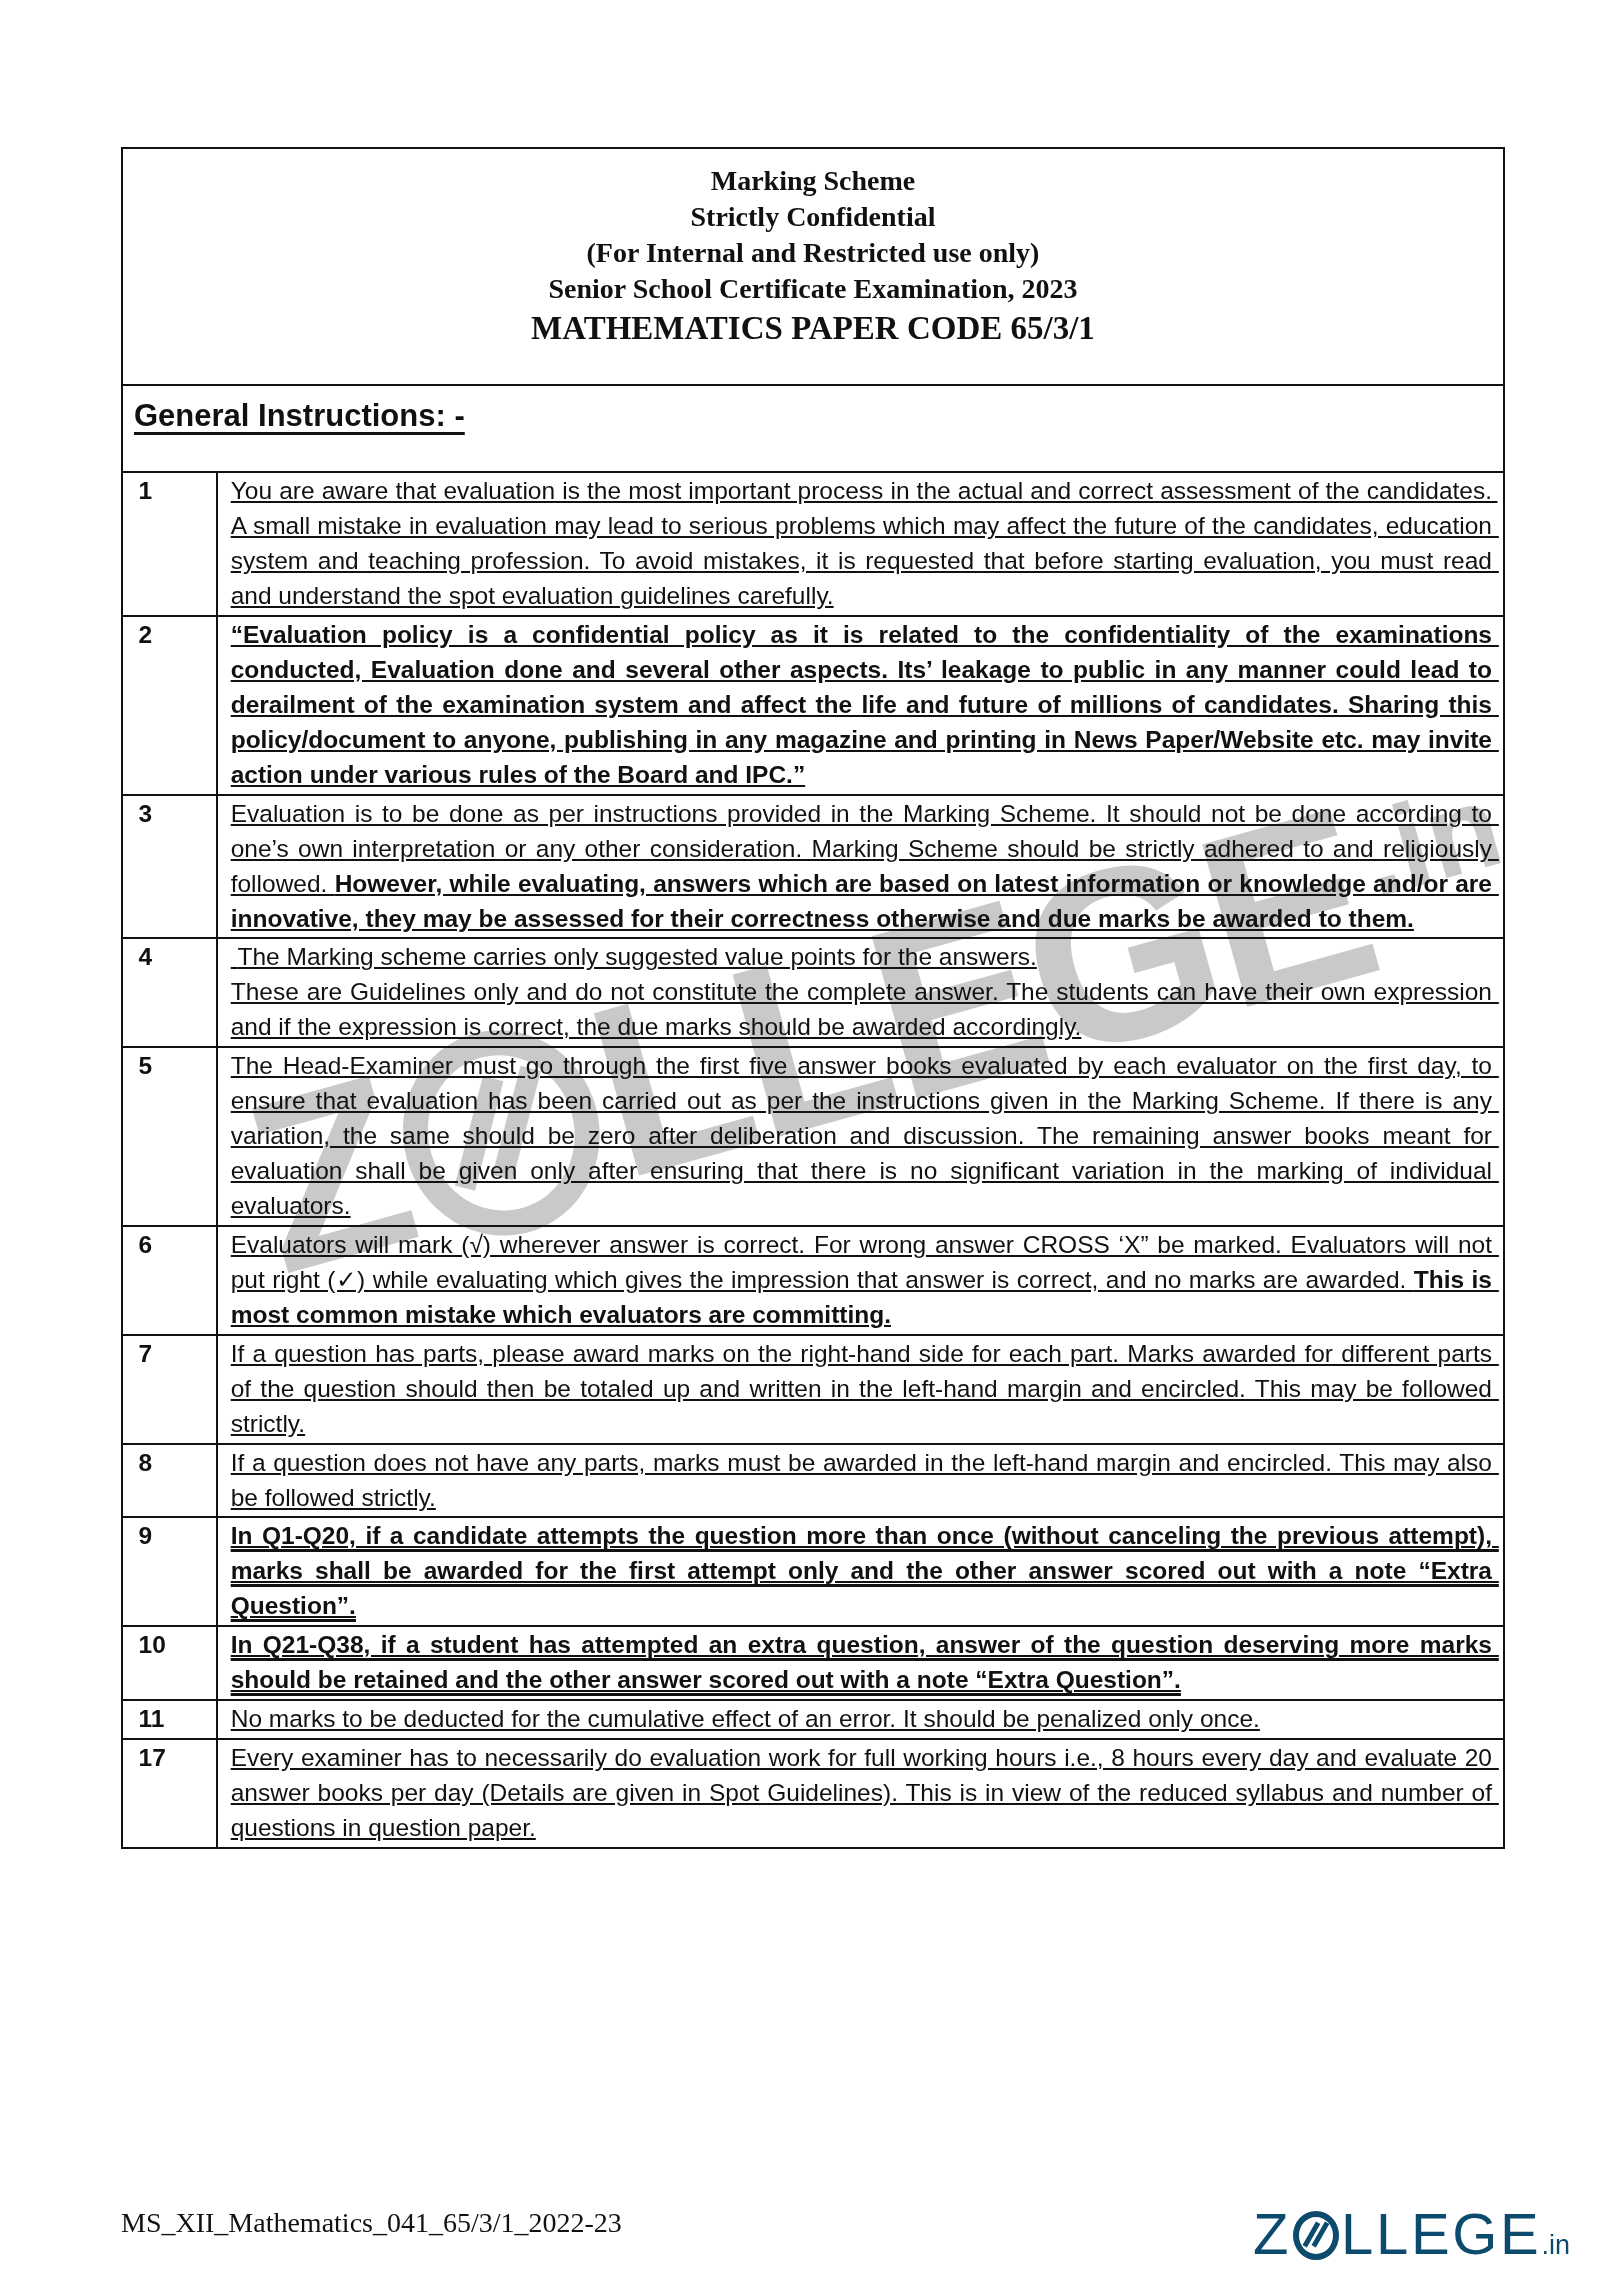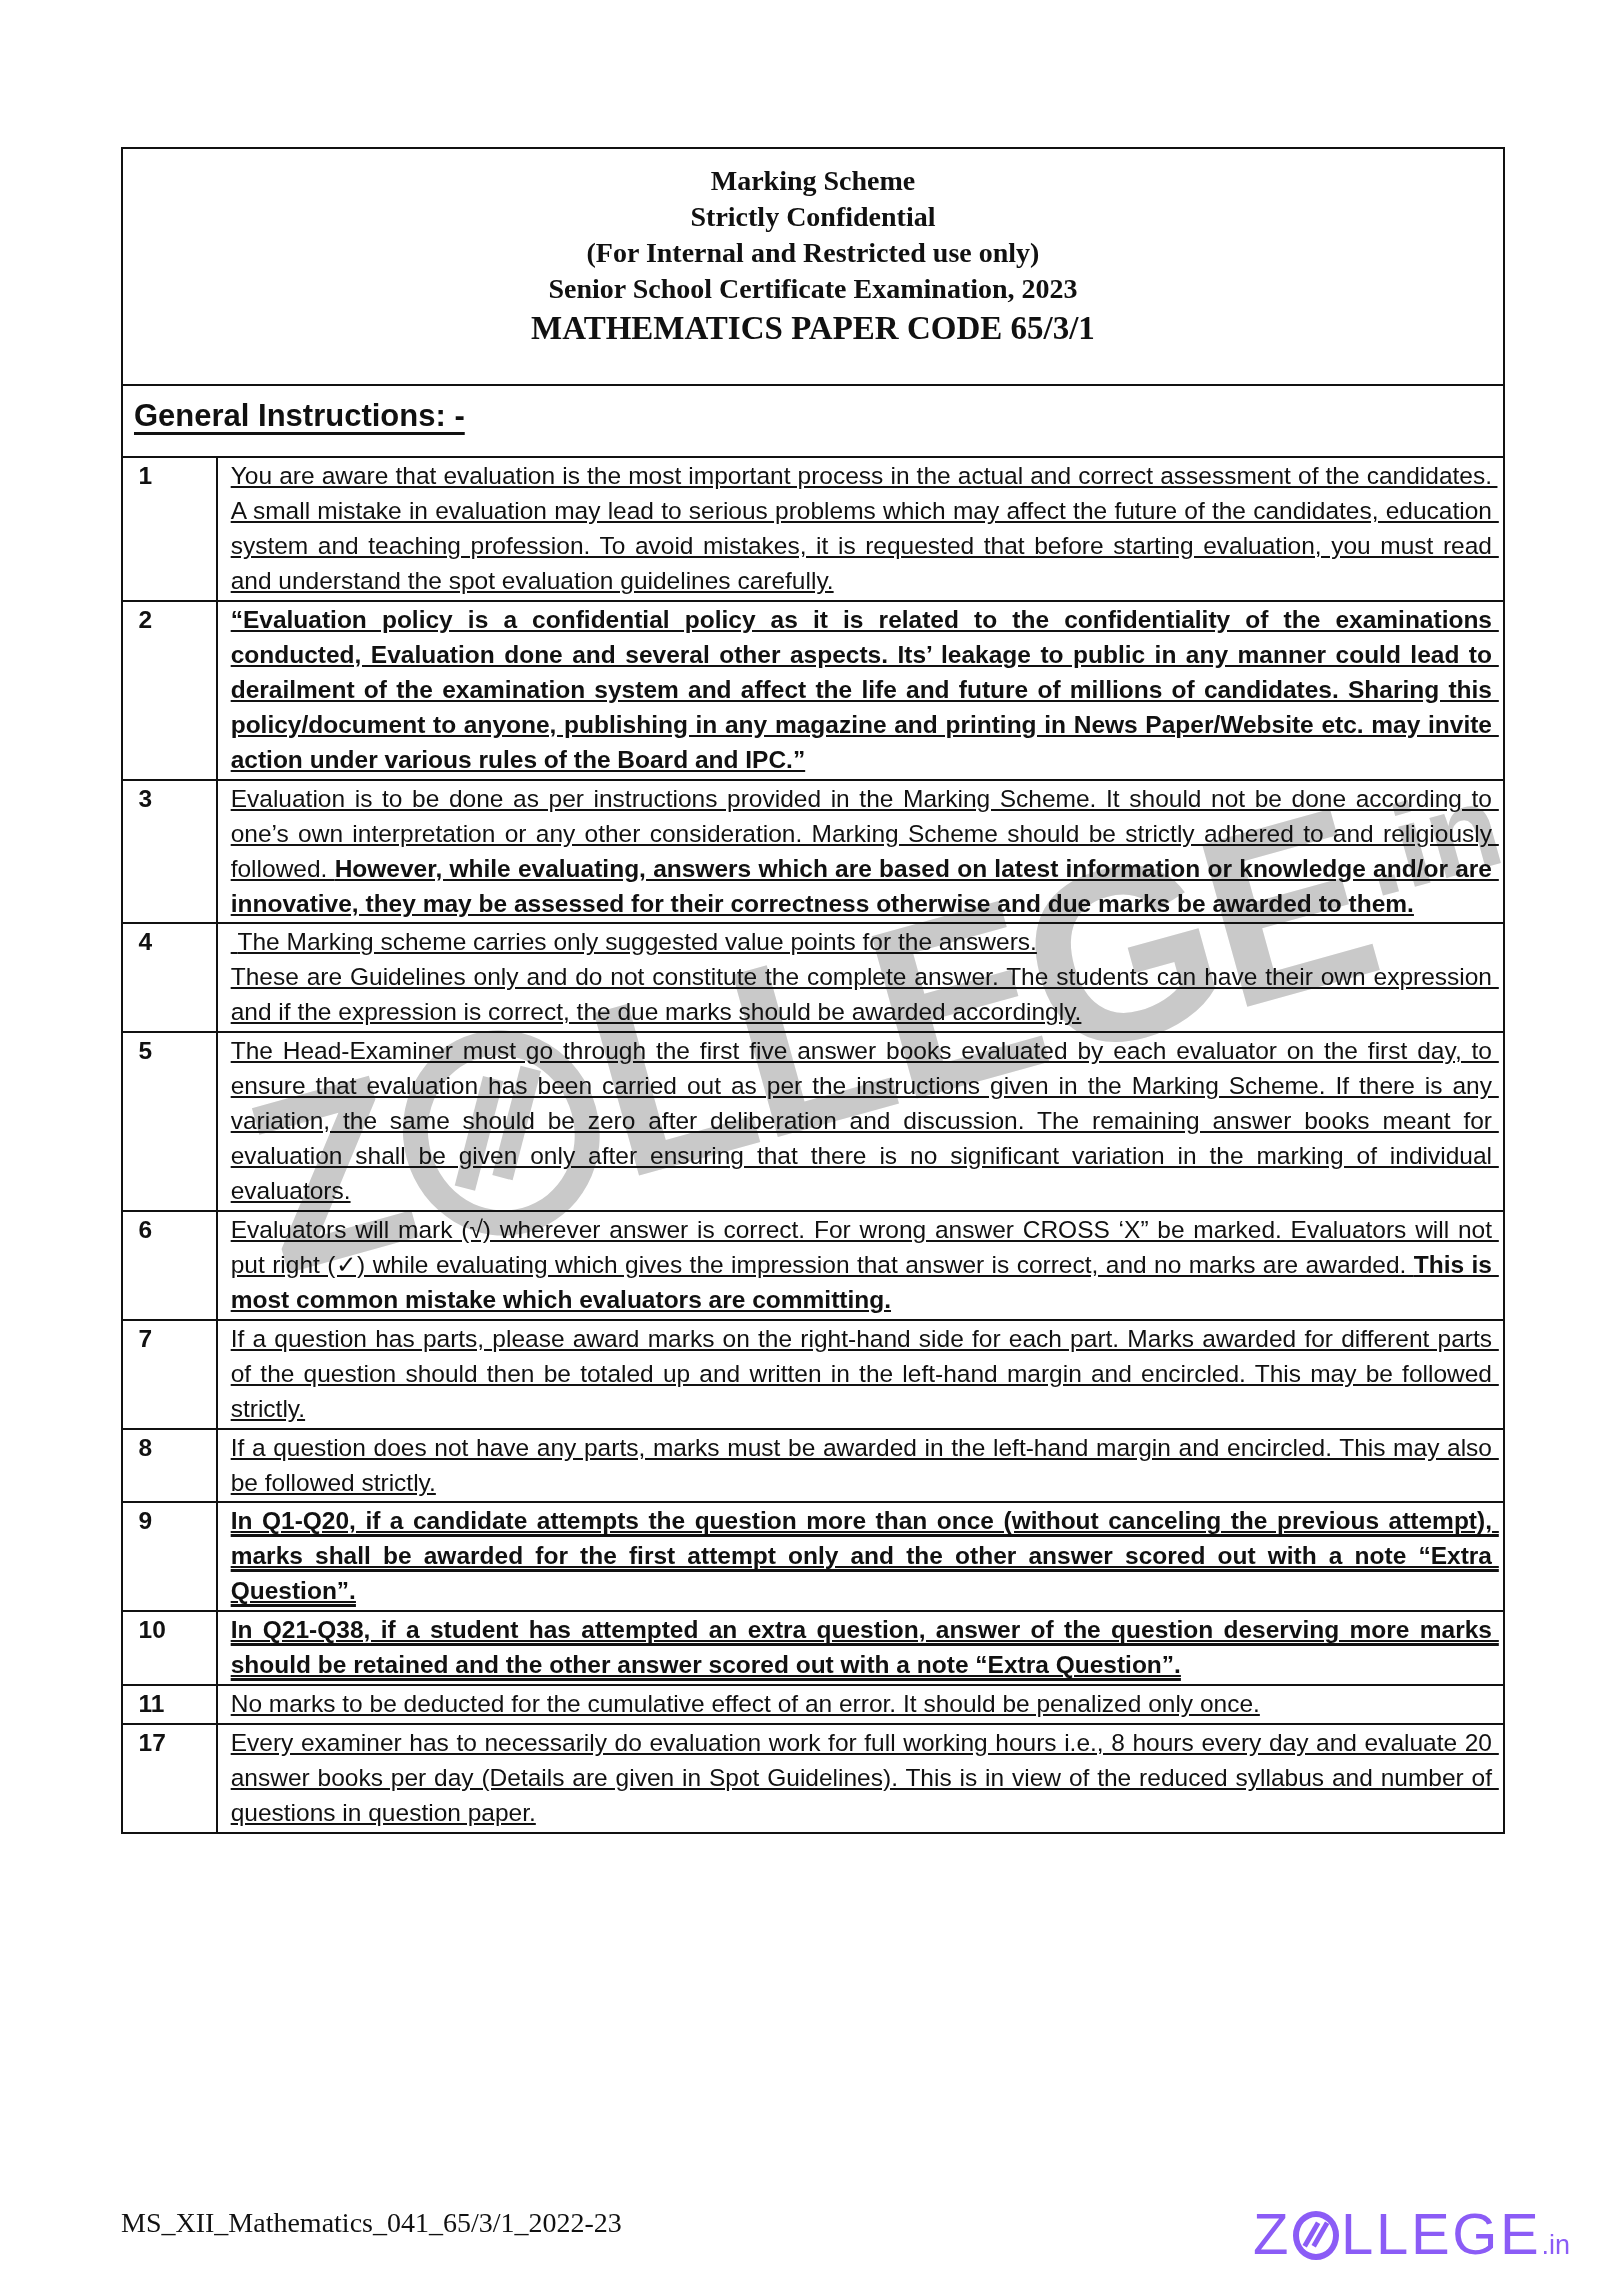--- a/index.html
+++ b/index.html
@@ -39,21 +39,21 @@
   .header-box {
     box-sizing:border-box; border:2.7px solid #111; height:239px;
     padding-top:13.6px; text-align:center;
     font-family:"Liberation Serif", serif; font-weight:bold;
   }
   .header-line { font-size:28px; line-height:36px; }
   .header-line.big { font-size:33px; line-height:43px; }
 
   .section-box {
     box-sizing:border-box; border:2.7px solid #111; border-top:none; border-bottom:none;
-    height:70px; padding:11.8px 0 0 11px;
+    height:85px; padding:11.8px 0 0 11px;
   }
   .section-title {
     font-size:31px; font-weight:bold;
     text-decoration:underline; text-decoration-thickness:2.7px; text-underline-offset:5.5px;
   }
 
   table.instructions { width:100%; border-collapse:collapse; table-layout:fixed; }
   table.instructions td {
     border:2.7px solid #111; vertical-align:top;
     font-size:24.5px; line-height:35px;
@@ -67,21 +67,21 @@
     text-decoration-thickness:2.7px; text-underline-offset:4.5px;
   }
 
   
   .footer-id {
     position:absolute; left:121px; top:2207px; z-index:1;
     font-family:"Liberation Serif", serif; font-weight:normal; font-size:28px;
   }
   .logo {
     position:absolute; left:1253px; top:2200px; z-index:1;
-    font-size:58px; letter-spacing:2.7px; color:#8b5cf6; white-space:nowrap;
+    font-size:58px; letter-spacing:2.7px; color:#0c4a6e; white-space:nowrap;
   }
   .logo .suffix { font-size:27px; letter-spacing:0; }
 </style>
 </head>
 <body>
 
 <div class="watermark">
   <span>Z</span><span class="zo"><i class="s1"></i><i class="s2"></i></span><span>LLEGE</span><span class="suffix">.in</span>
 </div>
 

